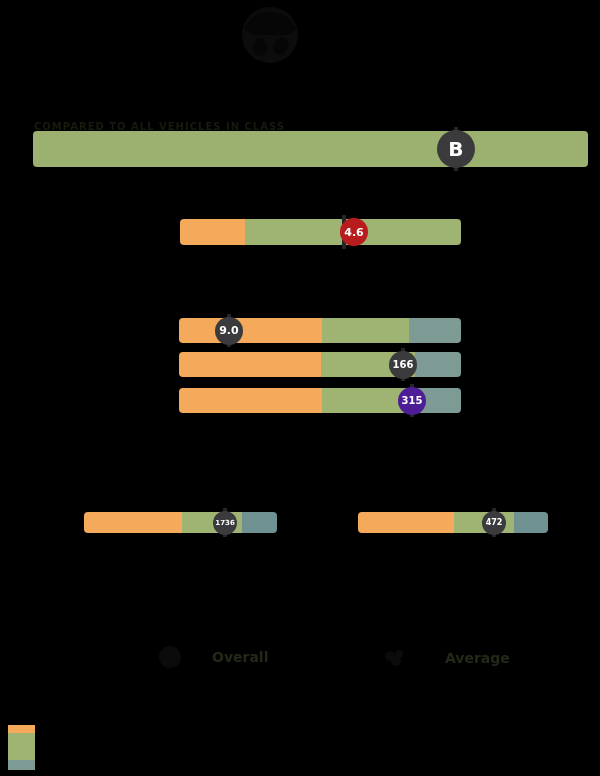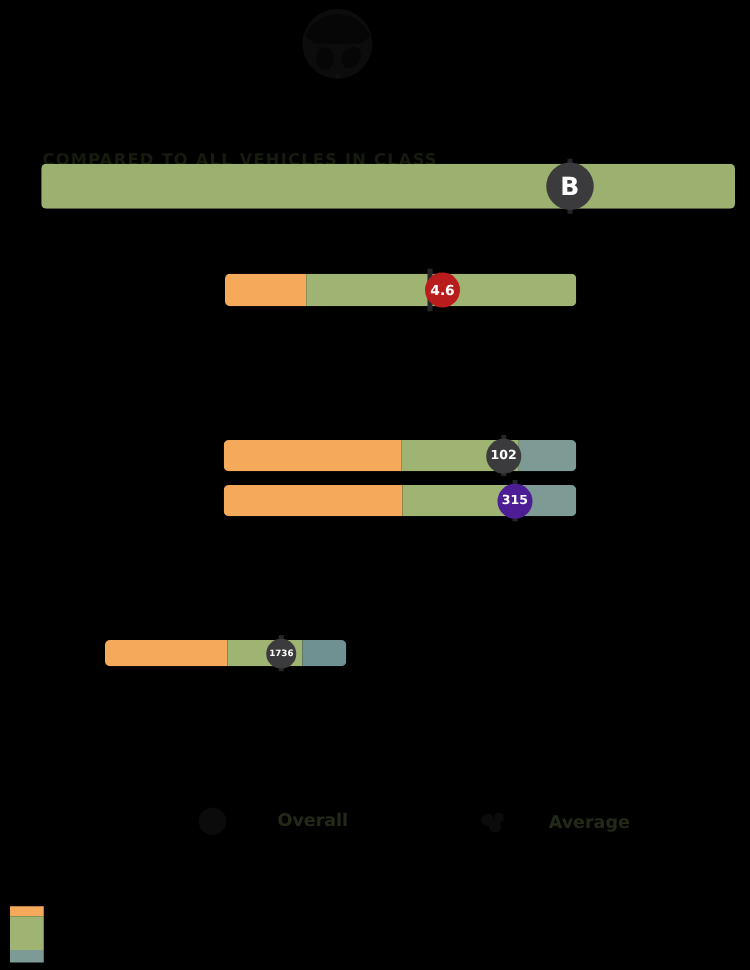--- a/index.html
+++ b/index.html
@@ -1,30 +1,30 @@
 <!DOCTYPE html>
 <html><head>
 <meta charset="utf-8">
 <style>
   html,body{margin:0;padding:0;background:#000;}
   .stage{position:relative;width:600px;height:776px;background:#000000;overflow:hidden;
          font-family:"DejaVu Sans","Liberation Sans",sans-serif;}
   .app-icon{position:absolute;left:238px;top:5px;width:64px;height:64px;}
-  .top-label{position:absolute;left:34px;top:121px;font-size:13px;font-weight:bold;
+  .top-label{position:absolute;left:34px;top:121px;font-size:10px;font-weight:bold;
              letter-spacing:1px;color:#161b0d;white-space:nowrap;}
   .bar{position:absolute;border-radius:4px;}
   .segs{display:flex;width:100%;height:100%;overflow:hidden;border-radius:4px;}
   .seg{height:100%;}
   .marker-line{position:absolute;width:4px;background:#26262a;z-index:1;}
   .ref-line{position:absolute;width:2px;background:#5668c4;z-index:2;top:0;}
   .marker{position:absolute;z-index:3;border-radius:50%;display:flex;align-items:center;
           justify-content:center;color:#fff;font-weight:bold;}
   .legend-item{position:absolute;display:flex;align-items:center;}
   .legend-dot{width:22px;height:22px;border-radius:50%;background:#0b0b0c;}
-  .legend-label{font-size:14px;font-weight:bold;color:#232917;margin-left:26px;
+  .legend-label{font-size:14px;font-weight:bold;color:#232917;margin-left:16px;
                 position:absolute;white-space:nowrap;}
   .scale-swatches{position:absolute;left:8px;top:725px;width:27px;display:flex;
                   flex-direction:column;}
   .swatch{width:100%;}
 </style>
 </head>
 <body>
 
 <div class="stage">
 
@@ -46,60 +46,78 @@
       <div class="marker" style="width: 38px; height: 38px; left: 403.91px; top: -1px; background: rgb(59, 59, 61); color: rgb(255, 255, 255); font-size: 20px;">B</div>
     </div>
   <div class="bar" style="left: 180px; top: 219px; width: 281px; height: 26px;">
       <div class="segs">
         <div class="seg" style="width: 23.1%; background: rgb(245, 169, 91);"></div>
         <div class="seg" style="width: 76.9%; background: rgb(159, 180, 115);"></div>
       </div>
       <div class="marker-line" style="left: 162.104px; top: -4px; height: 34px;"></div>
       <div class="marker" style="width: 28px; height: 28px; left: 160px; top: -1px; background: #b91c1c; color: rgb(255, 255, 255); font-size: 11px;">4.6</div>
     </div>
+  <div class="bar" style="left: 179px; top: 318px; width: 282px; height: 25px;">
+      <div class="segs">
+        <div class="seg" style="width: 50.7%; background: rgb(245, 169, 91);"></div>
+        <div class="seg" style="width: 30.9%; background: rgb(159, 180, 115);"></div>
+        <div class="seg" style="width: 18.4%; background: rgb(125, 154, 149);"></div>
+      </div>
+      <div class="marker-line" style="left: 47.914px; top: -4px; height: 33px;"></div>
+      <div class="marker" style="width: 28px; height: 28px; left: 35.914px; top: -1.5px; background: rgb(59, 59, 61); color: rgb(255, 255, 255); font-size: 11px;">9.0</div>
+    </div>
   <div class="bar" style="left: 179px; top: 352px; width: 282px; height: 25px;">
       <div class="segs">
         <div class="seg" style="width: 50.4%; background: rgb(245, 169, 91);"></div>
         <div class="seg" style="width: 33.3%; background: rgb(159, 180, 115);"></div>
         <div class="seg" style="width: 16.3%; background: rgb(125, 154, 149);"></div>
       </div>
       <div class="marker-line" style="left: 221.908px; top: -4px; height: 33px;"></div>
-      <div class="marker" style="width: 28px; height: 28px; left: 209.908px; top: -1.5px; background: rgb(59, 59, 61); color: rgb(255, 255, 255); font-size: 10px;">102</div>
+      <div class="marker" style="width: 28px; height: 28px; left: 209.908px; top: -1.5px; background: rgb(59, 59, 61); color: rgb(255, 255, 255); font-size: 10px;">166</div>
     </div>
   <div class="bar" style="left: 179px; top: 388px; width: 282px; height: 25px;">
       <div class="segs">
         <div class="seg" style="width: 50.7%; background: rgb(245, 169, 91);"></div>
         <div class="seg" style="width: 34.1%; background: rgb(159, 180, 115);"></div>
         <div class="seg" style="width: 15.2%; background: rgb(125, 154, 149);"></div>
       </div>
       <div class="marker-line" style="left: 230.932px; top: -4px; height: 33px;"></div>
       <div class="marker" style="width: 28px; height: 28px; left: 218.932px; top: -1.5px; background: #4c1d95; color: rgb(255, 255, 255); font-size: 10px;">315</div>
     </div>
   <div class="bar" style="left: 84px; top: 512px; width: 193px; height: 21px;">
       <div class="segs">
         <div class="seg" style="width: 50.8%; background: rgb(245, 169, 91);"></div>
         <div class="seg" style="width: 31.1%; background: rgb(159, 180, 115);"></div>
         <div class="seg" style="width: 18.1%; background: rgb(111, 145, 145);"></div>
       </div>
       <div class="marker-line" style="left: 139.083px; top: -4px; height: 29px;"></div>
       <div class="marker" style="width: 24px; height: 24px; left: 129.083px; top: -1.5px; background: rgb(59, 59, 61); color: rgb(255, 255, 255); font-size: 7px;">1736</div>
     </div>
+  <div class="bar" style="left: 358px; top: 512px; width: 190px; height: 21px;">
+      <div class="segs">
+        <div class="seg" style="width: 50.5%; background: rgb(245, 169, 91);"></div>
+        <div class="seg" style="width: 31.6%; background: rgb(159, 180, 115);"></div>
+        <div class="seg" style="width: 17.9%; background: rgb(111, 145, 145);"></div>
+      </div>
+      <div class="marker-line" style="left: 134.04px; top: -4px; height: 29px;"></div>
+      <div class="marker" style="width: 24px; height: 24px; left: 124.04px; top: -1.5px; background: rgb(59, 59, 61); color: rgb(255, 255, 255); font-size: 8px;">472</div>
+    </div>
 
   <div class="legend-item" style="left:159px;top:646px;">
     <span class="legend-dot"></span>
     <span class="legend-label" style="left:37px;top:3px;">Overall</span>
   </div>
 
   <div class="legend-item" style="left:383px;top:648px;">
     <svg width="24" height="20" viewBox="0 0 24 20">
       <circle cx="7" cy="8" r="5" fill="#0b0b0c"></circle>
       <circle cx="16" cy="6" r="4" fill="#0b0b0c"></circle>
       <circle cx="13" cy="13" r="5" fill="#0b0b0c"></circle>
     </svg>
-    <span class="legend-label" style="left:30px;top:2px;">Average</span>
+    <span class="legend-label" style="left:46px;top:2px;">Average</span>
   </div>
 
   <div class="scale-swatches">
       <div class="swatch" style="height: 8px; background: rgb(245, 169, 91);"></div>
       <div class="swatch" style="height: 27px; background: rgb(159, 180, 115);"></div>
       <div class="swatch" style="height: 10px; background: rgb(125, 154, 149);"></div>
     </div>
 
 </div>
 

